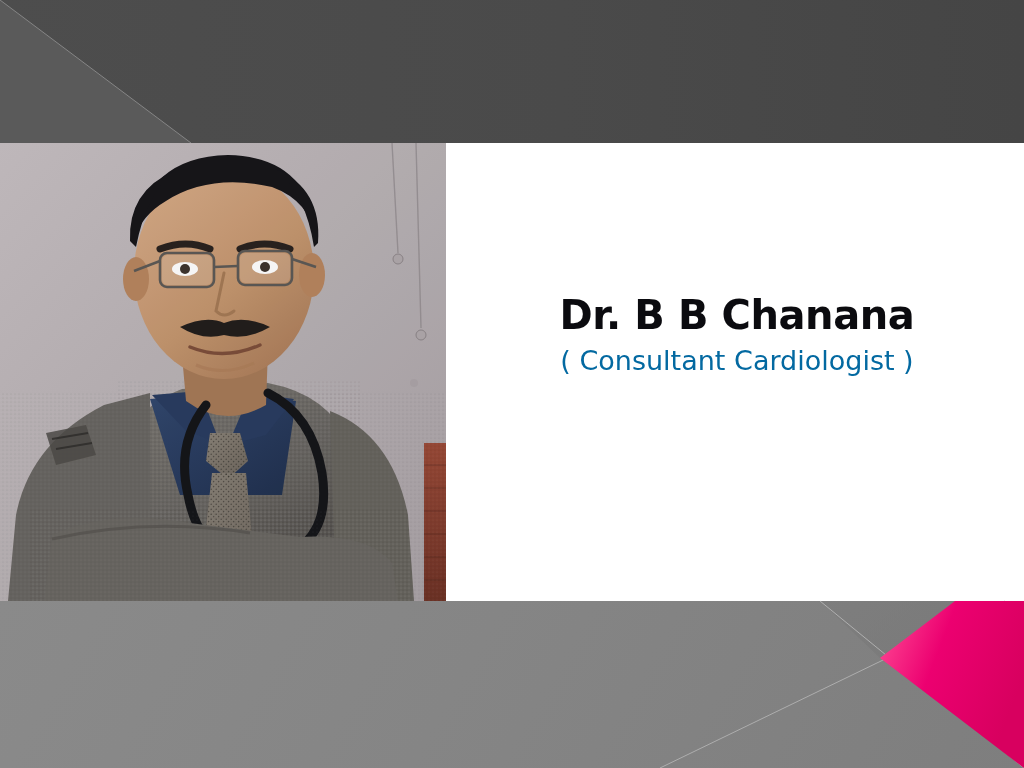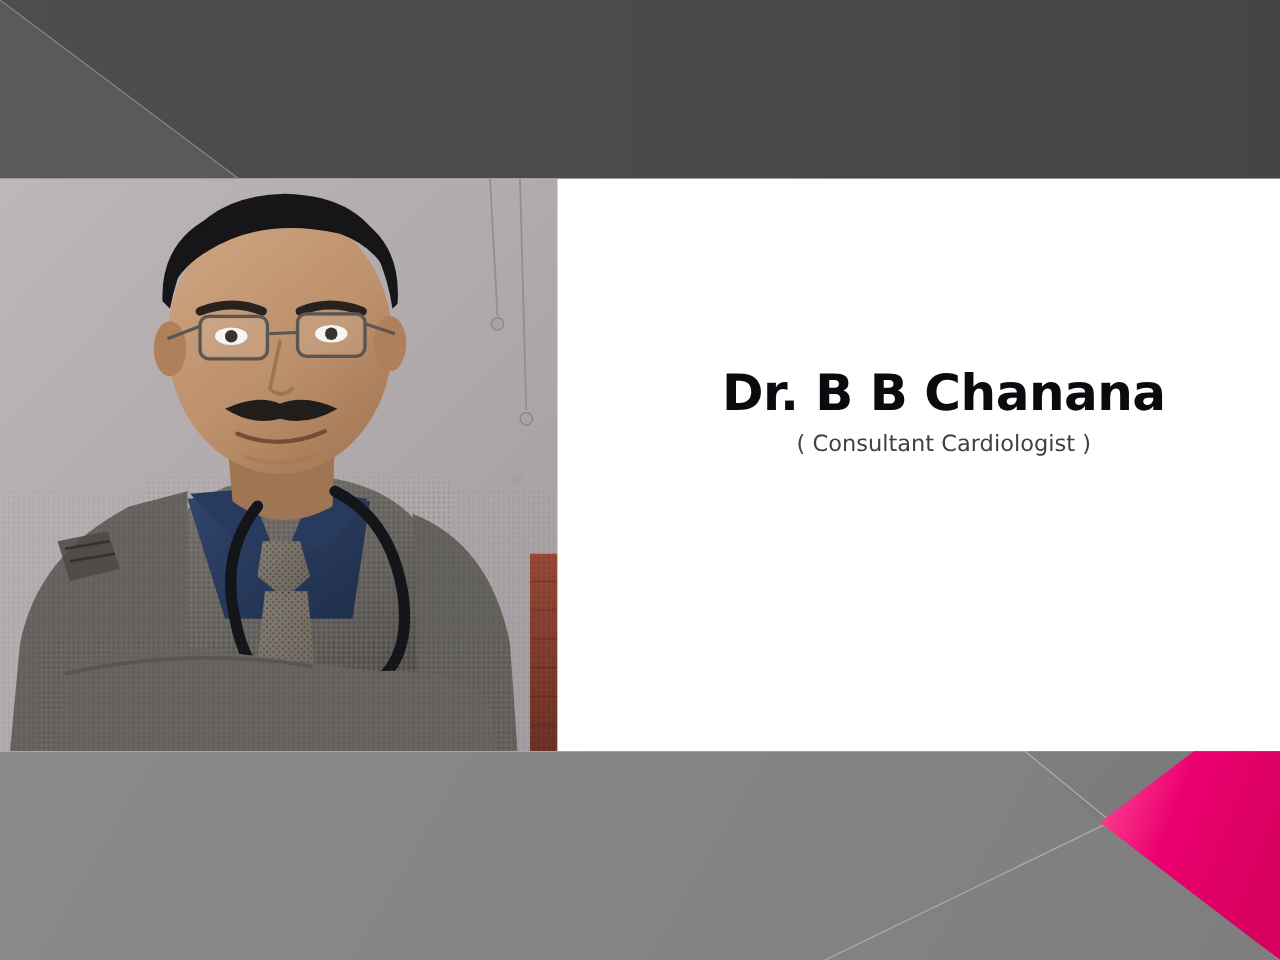--- a/index.html
+++ b/index.html
@@ -54,40 +54,40 @@
     left: 0; top: 143px;
     width: 446px; height: 458px;
     overflow: hidden;
     background: #b9b3b6;
   }
   .photo svg { display: block; }
 
   
   .text-block {
     position: absolute;
-    left: 488px;
+    left: 470px;
     top: 295px;
     width: 534px;
     text-align: center;
   }
   .doc-name {
     font-family: "DejaVu Sans", "Liberation Sans", sans-serif;
     font-size: 40px;
     font-weight: bold;
     letter-spacing: -0.4px;
     color: #0b0b0f;
     line-height: 1.0;
     margin: 0;
     white-space: nowrap;
   }
   .doc-role {
     font-family: "DejaVu Sans", "Liberation Sans", sans-serif;
-    font-size: 18px;
+    font-size: 27px;
     font-weight: normal;
-    color: #404040;
+    color: #0369a1;
     line-height: 1.0;
     margin: 12px 0 0 0;
     white-space: nowrap;
   }
 
   .deco-svg {
     position: absolute;
     left: 0; top: 0;
     width: 1024px; height: 768px;
     pointer-events: none;

